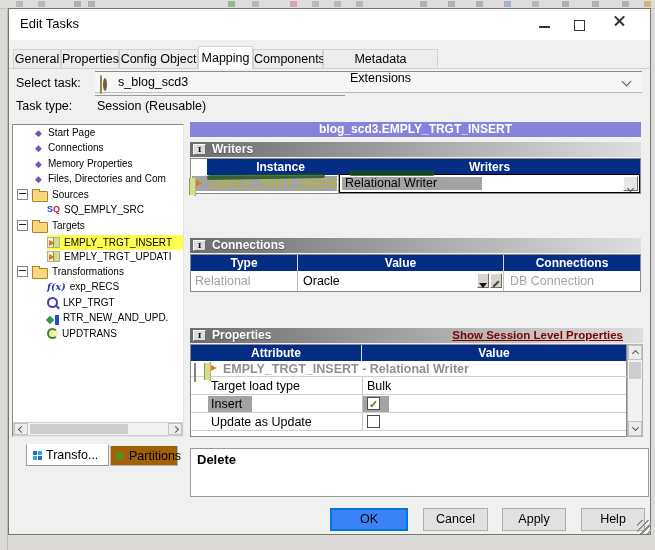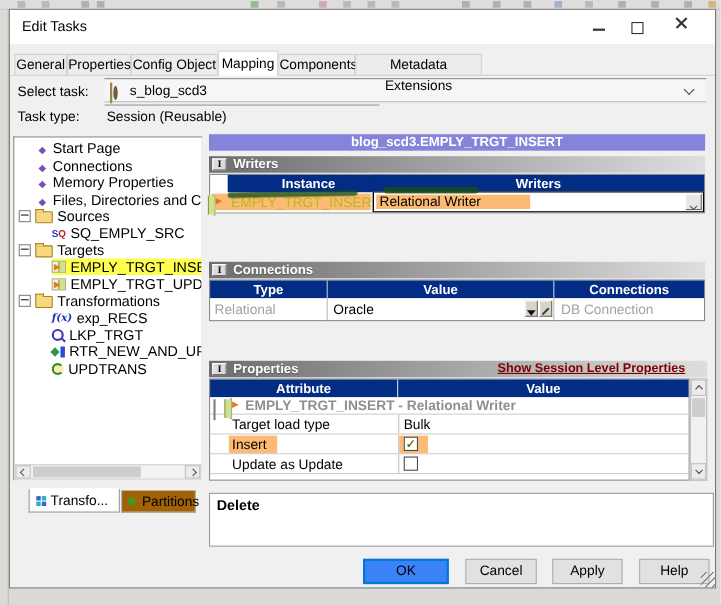--- a/index.html
+++ b/index.html
@@ -24,27 +24,27 @@
   .purple{background:#8684da;color:#fff;font-weight:bold;font-size:12px;text-align:center;line-height:15px}
   .secbar{background:linear-gradient(to right,#6d6d6d,#dedede);height:15px}
   .ibtn{position:absolute;left:3px;top:2px;width:13px;height:11px;background:#dcdcdc;
         border:1px solid;border-color:#fff #6d6d6d #6d6d6d #fff;box-sizing:border-box;
         font:bold 8px "DejaVu Serif",serif;text-align:center;line-height:9px;color:#111}
   .seclabel{position:absolute;left:22px;top:0;font-size:12px;font-weight:bold;color:#fff;text-shadow:0 1px 1px #555}
   .tablebox{position:absolute;border:1px solid #8a8a8a;background:#fff;box-sizing:border-box}
   .hcell{position:absolute;top:0;height:16px;background:#032c85;color:#fff;font-weight:bold;font-size:12px;
          text-align:center;line-height:16px;border-right:1px solid #d8d8d8;box-sizing:border-box}
   .divline{position:absolute;background:#c3c3c3}
-  .hl{background:#fdba74}
+  .hl{background:#a3a3a3}
   .smudge{position:absolute;background:rgba(24,78,24,.78);border-radius:3px;filter:blur(.6px)}
   .linkred{font-size:11.5px;font-weight:bold;color:#7b0000;text-decoration:underline;white-space:nowrap}
   
   .tree{left:12px;top:124px;width:172px;height:313px;background:#fff;overflow:hidden;
         border:1px solid;border-color:#8a8a8a #e6e6e6 #e6e6e6 #8a8a8a;box-sizing:border-box}
-  .trow{display:flex;align-items:center;height:15.45px;font-size:13px;white-space:nowrap;gap:4px}
+  .trow{display:flex;height:15.45px;font-size:10px;white-space:nowrap;gap:4px}
   .ind-d{padding-left:18px}.ind-f{padding-left:2px}.ind-c{padding-left:32px}
   .hlband{display:flex;flex:1;gap:4px;align-items:center;background:#ffff4e;height:15px}
   .expander{width:9px;height:9px;border:1px solid #848484;background:#fff;position:relative;flex:none}
   .expander::before{content:"";position:absolute;left:1px;right:1px;top:3px;height:1px;background:#222}
   .folder{position:relative;width:14px;height:9px;background:#f7d87c;border:1px solid #a8832a;border-radius:1px;flex:none;margin-top:2px}
   .folder::before{content:"";position:absolute;top:-3px;left:-1px;width:6px;height:2px;background:#f7d87c;border:1px solid #a8832a;border-bottom:none}
   .diamond{flex:none;width:11px;text-align:center}
   .diamond::before{content:"◆";font-size:9px;color:#7a4fb5}
   .sqicon{flex:none;font:bold 9px "Liberation Sans",sans-serif}
   .sqicon::before{content:"S";color:#2038c8}

